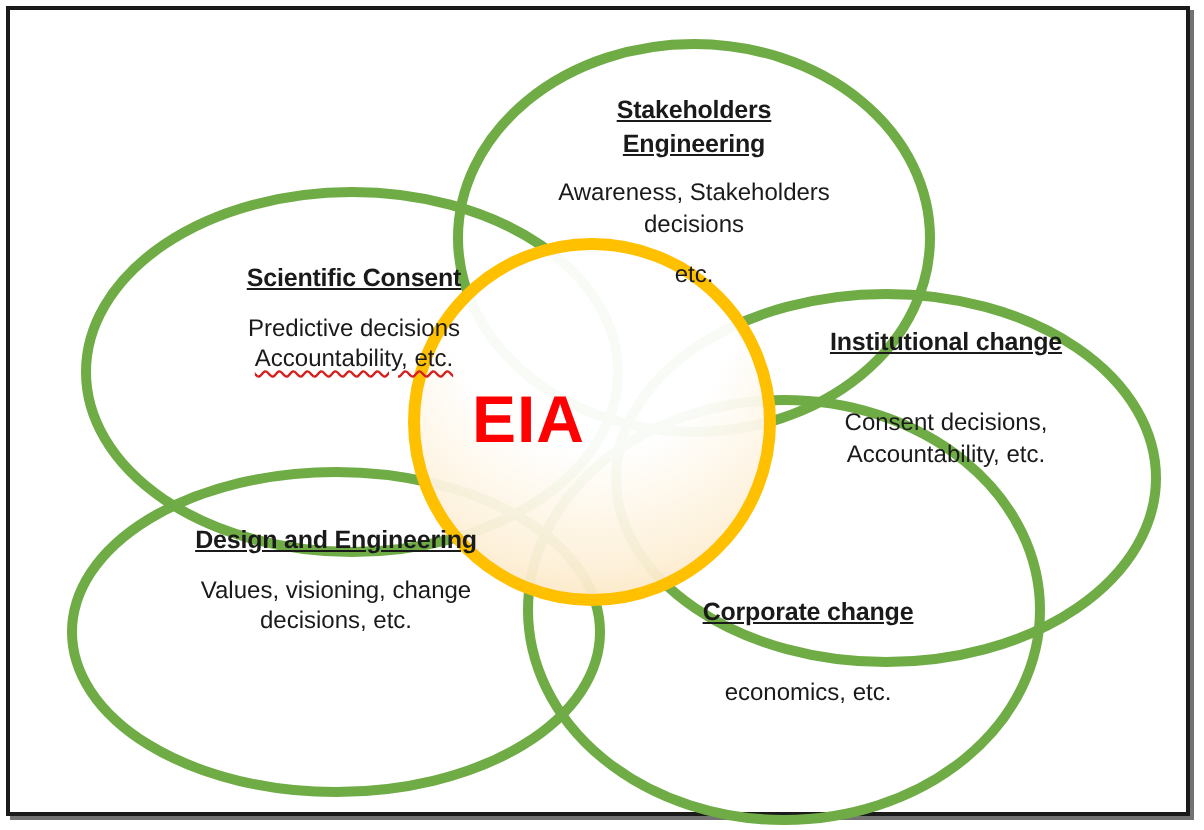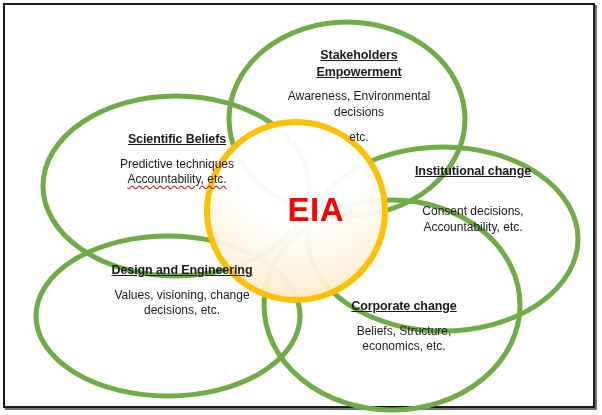--- a/index.html
+++ b/index.html
@@ -63,35 +63,35 @@
     text-underline-offset: 1px;
   }
   .spell-red {
     text-decoration: underline;
     text-decoration-style: wavy;
     text-decoration-color: #d62020;
     text-underline-offset: 1px;
   }
   #center-label {
     position: absolute;
-    left: 224px;
+    left: 236px;
     top: 191px;
     width: 120px;
-    text-align: right;
+    text-align: left;
     font-size: 33px;
     font-weight: bold;
     color: #fe0000;
     letter-spacing: 0.5px;
     pointer-events: none;
   }
   
-  #lbl-stakeholders { left: 256px; top: 47px;  width: 206px; }
+  #lbl-stakeholders { left: 244px; top: 47px;  width: 206px; }
   #lbl-scientific   { left: 84px;  top: 131px; width: 186px; }
   #lbl-institutional{ left: 384px; top: 163px; width: 178px; }
-  #lbl-design       { left: 92px;  top: 262px; width: 180px; }
+  #lbl-design       { left: 78px;  top: 262px; width: 180px; }
   #lbl-corporate    { left: 320px; top: 298px; width: 168px; }
 </style>
 </head>
 <body>
 
 <div id="canvas">
   <div id="frame"></div>
 
   <svg id="venn-svg" viewBox="0 0 602 415" aria-hidden="true">
     <defs>
@@ -111,32 +111,32 @@
 
     <ellipse cx="168" cy="316" rx="132" ry="80" fill="none" stroke="#6fac46" stroke-width="5"></ellipse>
 
     <ellipse cx="392" cy="305" rx="128" ry="105" fill="none" stroke="#6fac46" stroke-width="5"></ellipse>
 
     <circle cx="296" cy="211" r="89" fill="url(#eiaFill)" fill-opacity="0.95" stroke="#ffc000" stroke-width="6"></circle>
   </svg>
 
   <div class="label-block" id="lbl-stakeholders">
     <div class="label-title">Stakeholders</div>
-    <div class="label-title">Empowerment</div>
+    <div class="label-title">Engineering</div>
     <div class="label-body">
-      <span>Awareness, Environmental</span><br>
+      <span>Awareness, Stakeholders</span><br>
       <span>decisions</span>
       <span class="etc-line spell">etc.</span>
     </div>
   </div>
 
   <div class="label-block" id="lbl-scientific">
-    <div class="label-title">Scientific Beliefs</div>
+    <div class="label-title">Scientific Consent</div>
     <div class="label-body">
-      <span>Predictive techniques</span><br>
+      <span>Predictive decisions</span><br>
       <span class="spell-red">Accountability, etc.</span>
     </div>
   </div>
 
   <div class="label-block" id="lbl-institutional">
     <div class="label-title">Institutional change</div>
     <div class="label-body">
       <br>
       <span>Consent decisions,</span><br>
       <span>Accountability, etc.</span>
@@ -147,19 +147,19 @@
     <div class="label-title">Design and Engineering</div>
     <div class="label-body">
       <span>Values, visioning, change</span><br>
       <span>decisions, etc.</span>
     </div>
   </div>
 
   <div class="label-block" id="lbl-corporate">
     <div class="label-title">Corporate change</div>
     <div class="label-body">
-      <span>Beliefs, Structure,</span><br>
+      <br>
       <span>economics, etc.</span>
     </div>
   </div>
 
   <div id="center-label">EIA</div>
 </div>
 
 </body></html>

